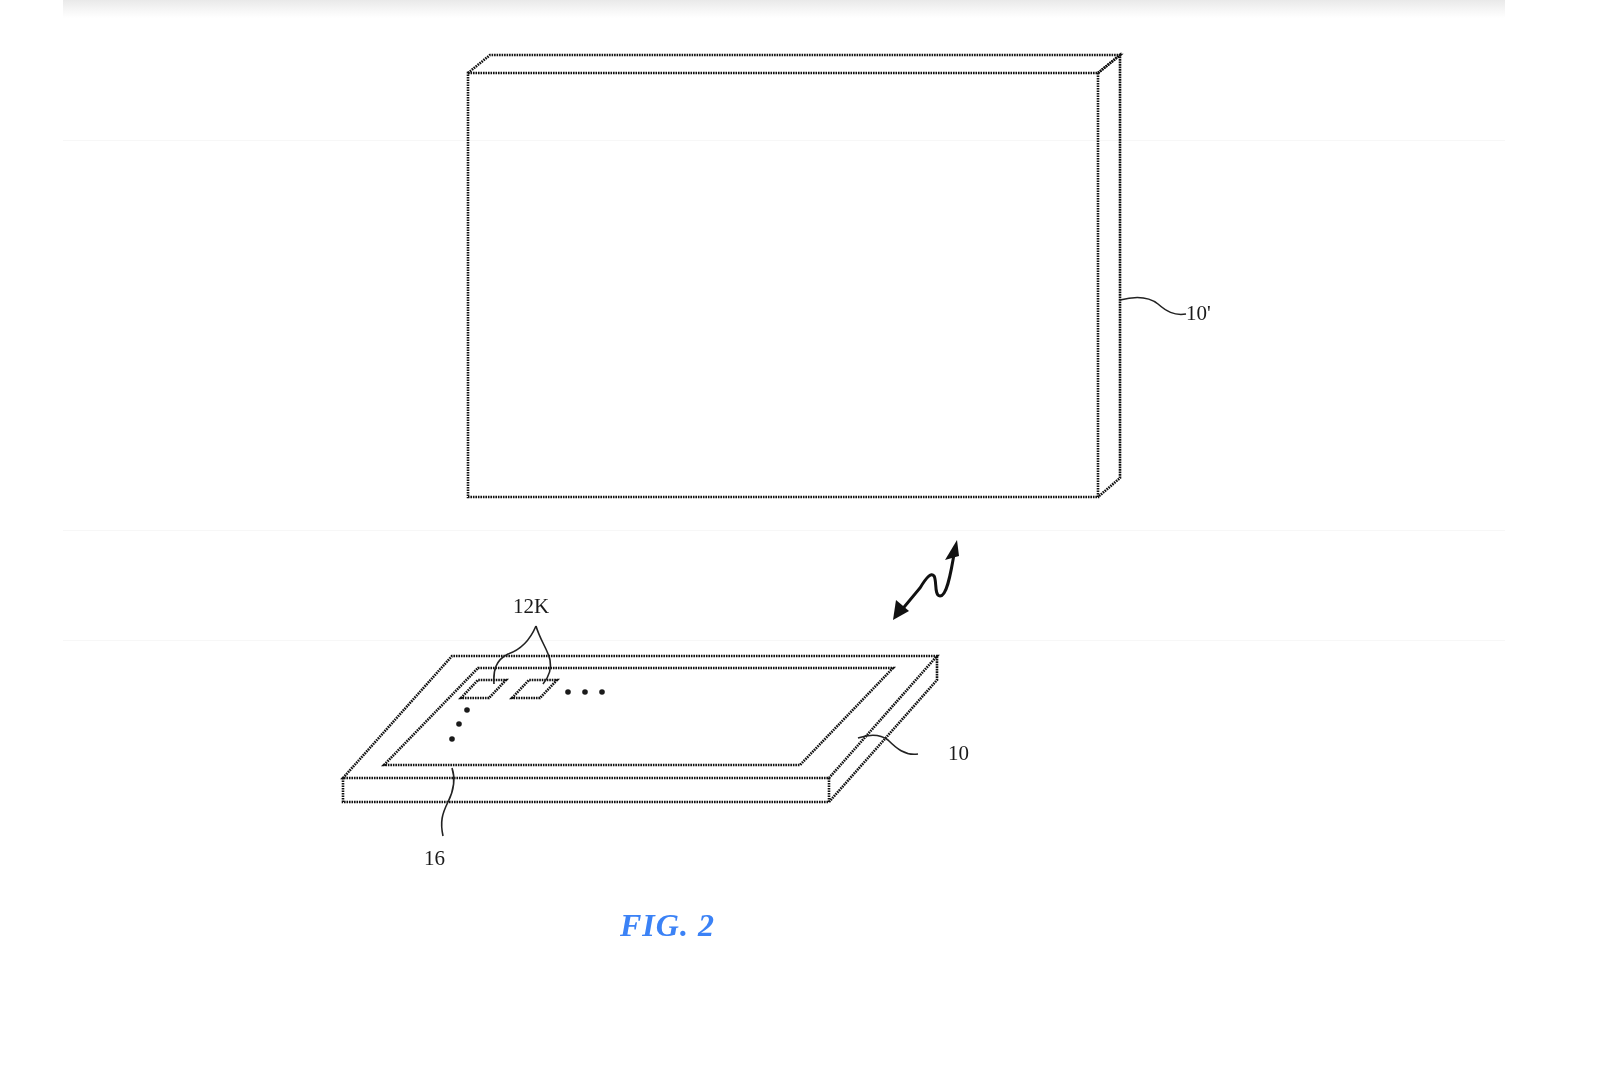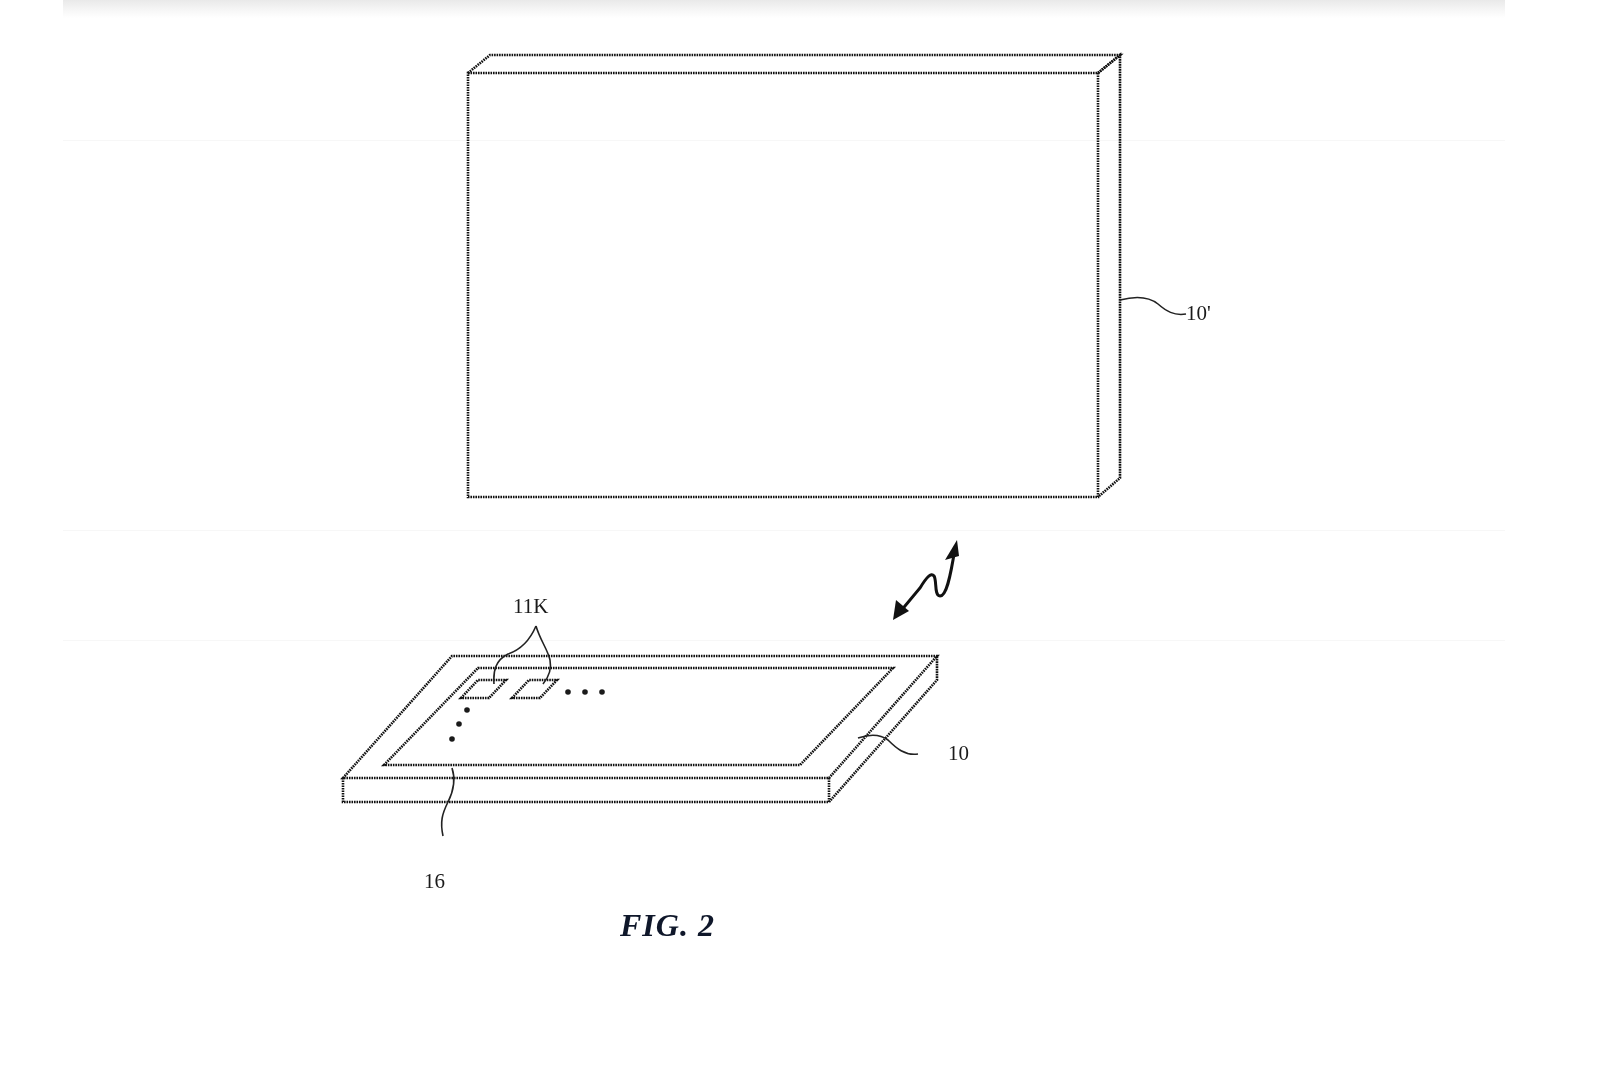--- a/index.html
+++ b/index.html
@@ -46,21 +46,21 @@
     }
     .fig-caption {
       position: absolute;
       left: 620px;
       top: 907px;
       font-family: "Liberation Serif", "DejaVu Serif", serif;
       font-style: italic;
       font-weight: bold;
       font-size: 32px;
       letter-spacing: 1px;
-      color: #0f172a;
+      color: #3b82f6;
       white-space: nowrap;
     }
     svg .ink {
       fill: none;
       stroke: #111111;
       stroke-width: 2.6;
       stroke-linejoin: miter;
       stroke-linecap: butt;
       stroke-dasharray: 1.6 0.9;
     }
@@ -130,17 +130,17 @@
     <path class="leader" d="M536,626 C530,640 520,650 508,654 C496,660 493,670 494,684"></path>
     <path class="leader" d="M536,626 C540,640 548,650 550,660 C552,670 548,678 543,684"></path>
 
     <path class="leader" d="M858,738 C870,734 880,734 888,740 C896,748 905,756 918,754"></path>
 
     <path class="leader" d="M452,768 C456,780 453,792 448,802 C442,814 440,822 443,836"></path>
   </svg>
 
   <span class="ref-label" style="left:1186px;top:303px">10'</span>
   <span class="ref-label" style="left:948px;top:743px">10</span>
-  <span class="ref-label" style="left:424px;top:871px">16</span>
-  <span class="ref-label" style="left:513px;top:596px">11K</span>
+  <span class="ref-label" style="left:424px;top:848px">16</span>
+  <span class="ref-label" style="left:513px;top:596px">12K</span>
 
   <div class="fig-caption">FIG. 2</div>
 </div>
 
 </body></html>

